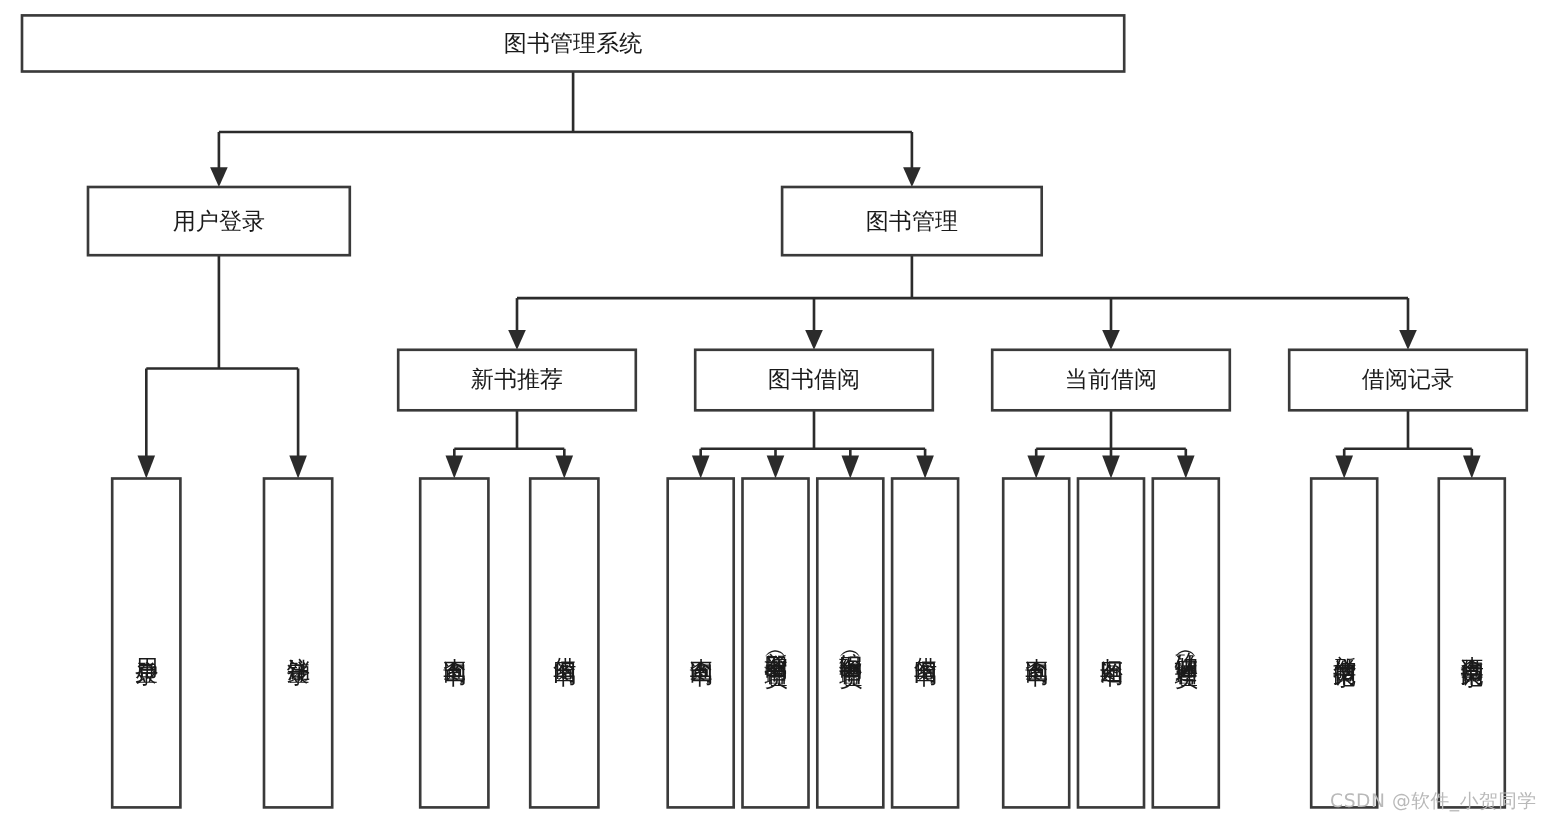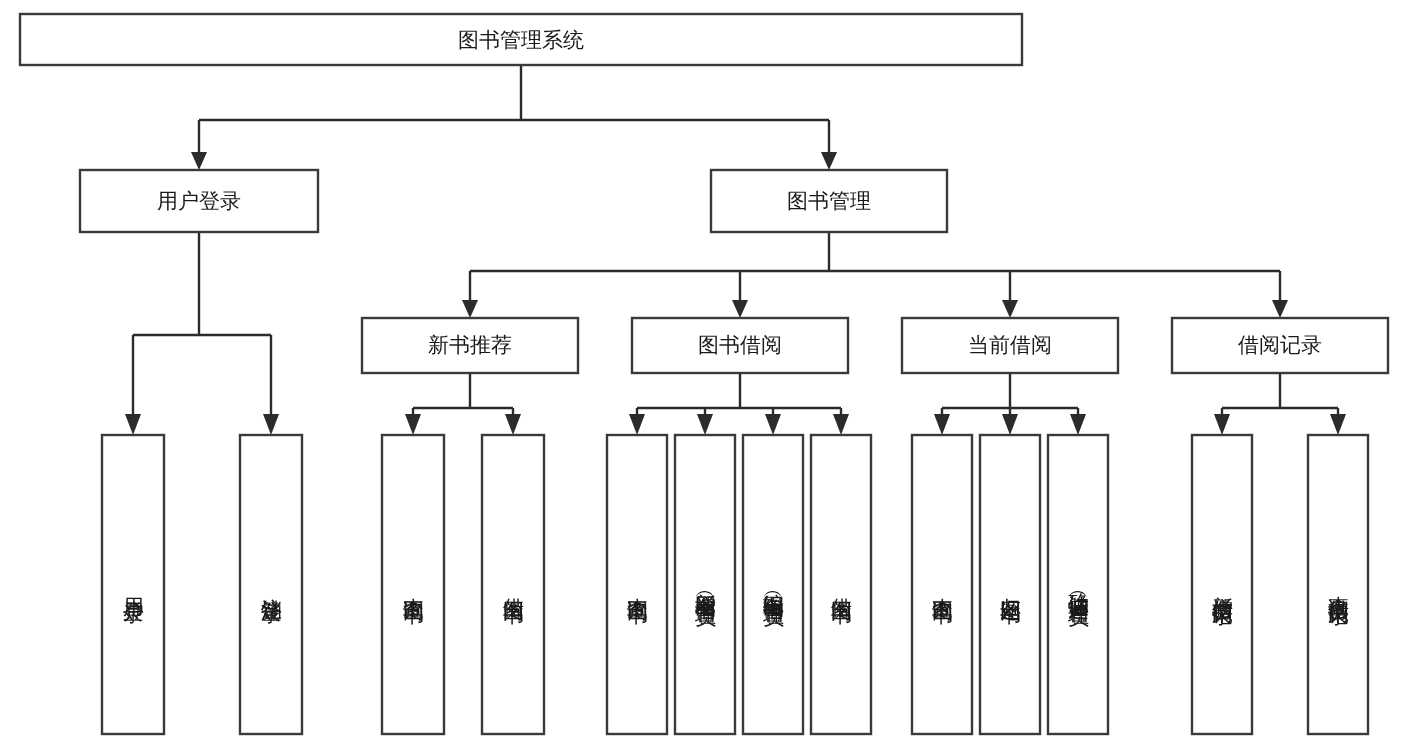--- a/index.html
+++ b/index.html
@@ -174,13 +174,14 @@
   <div class="leaf-label" style="left:743px;top:435px;width:60px;height:299px;">编辑图书（管理员）</div>
   <div class="leaf-label" style="left:811px;top:435px;width:60px;height:299px;">借阅图书</div>
 
   <div class="leaf-label" style="left:912px;top:435px;width:60px;height:299px;">查询图书</div>
   <div class="leaf-label" style="left:980px;top:435px;width:60px;height:299px;">归还图书</div>
   <div class="leaf-label" style="left:1048px;top:435px;width:60px;height:299px;">确认归还（管理员）</div>
 
   <div class="leaf-label" style="left:1192px;top:435px;width:60px;height:299px;">新增借阅记录</div>
   <div class="leaf-label" style="left:1308px;top:435px;width:60px;height:299px;">查询借阅记录</div>
 
+  <div class="watermark">CSDN @软件_小贺同学</div>
 </div>
 
 </body></html>

